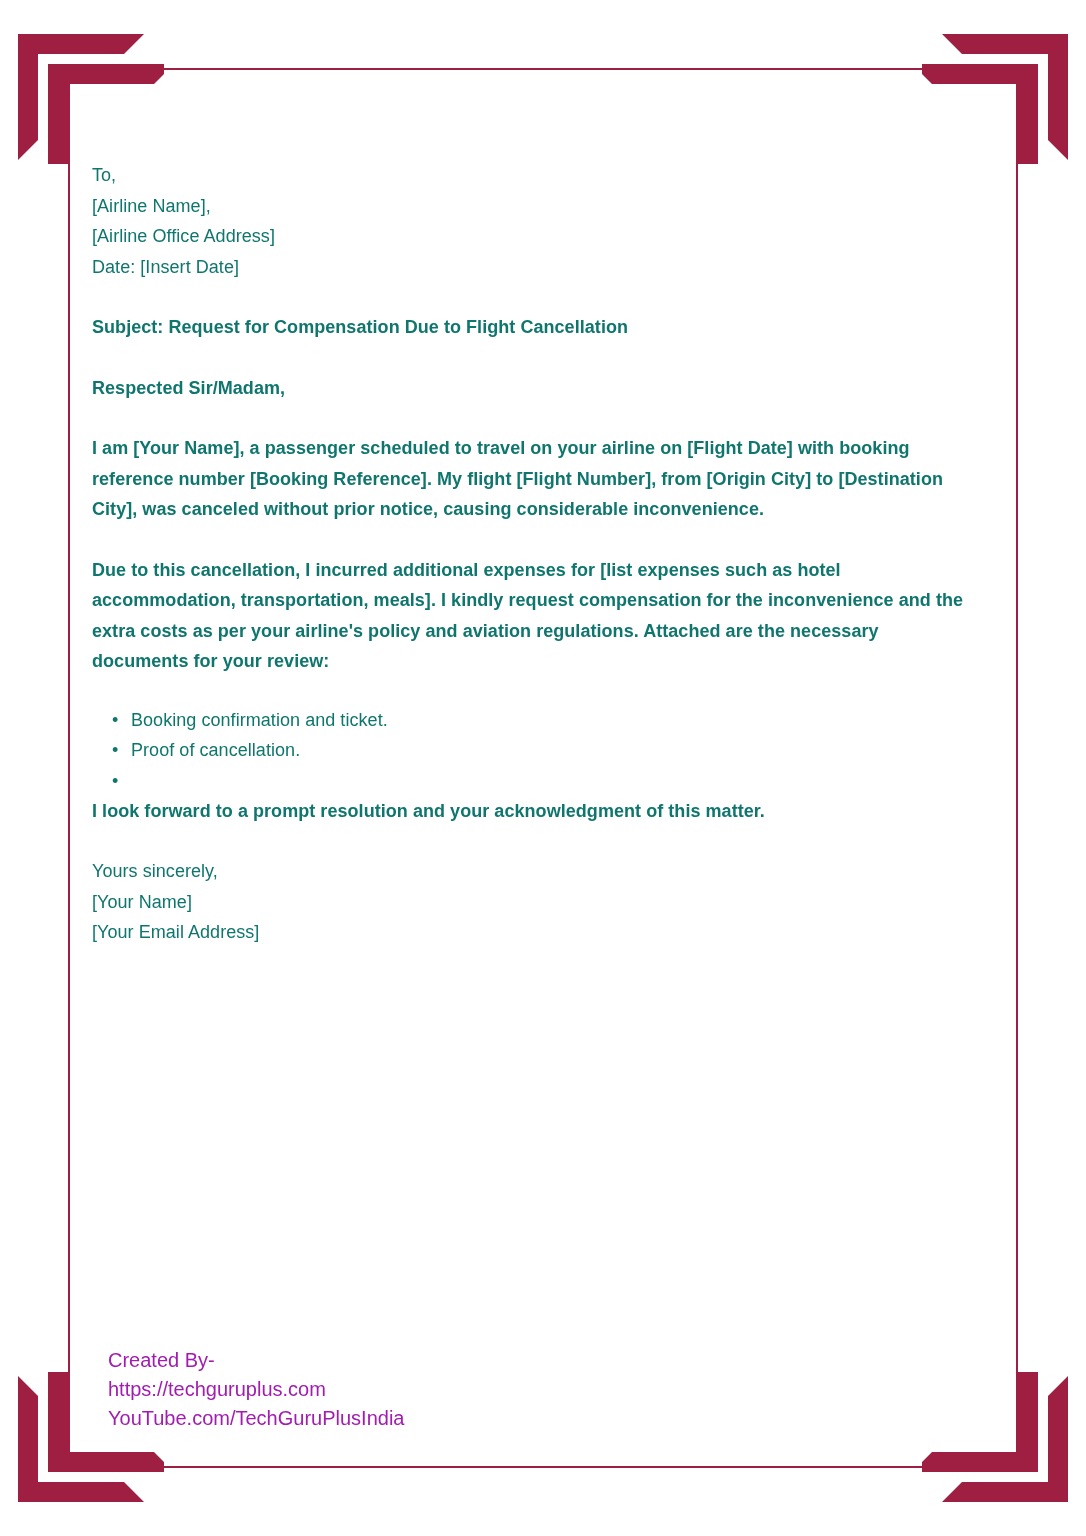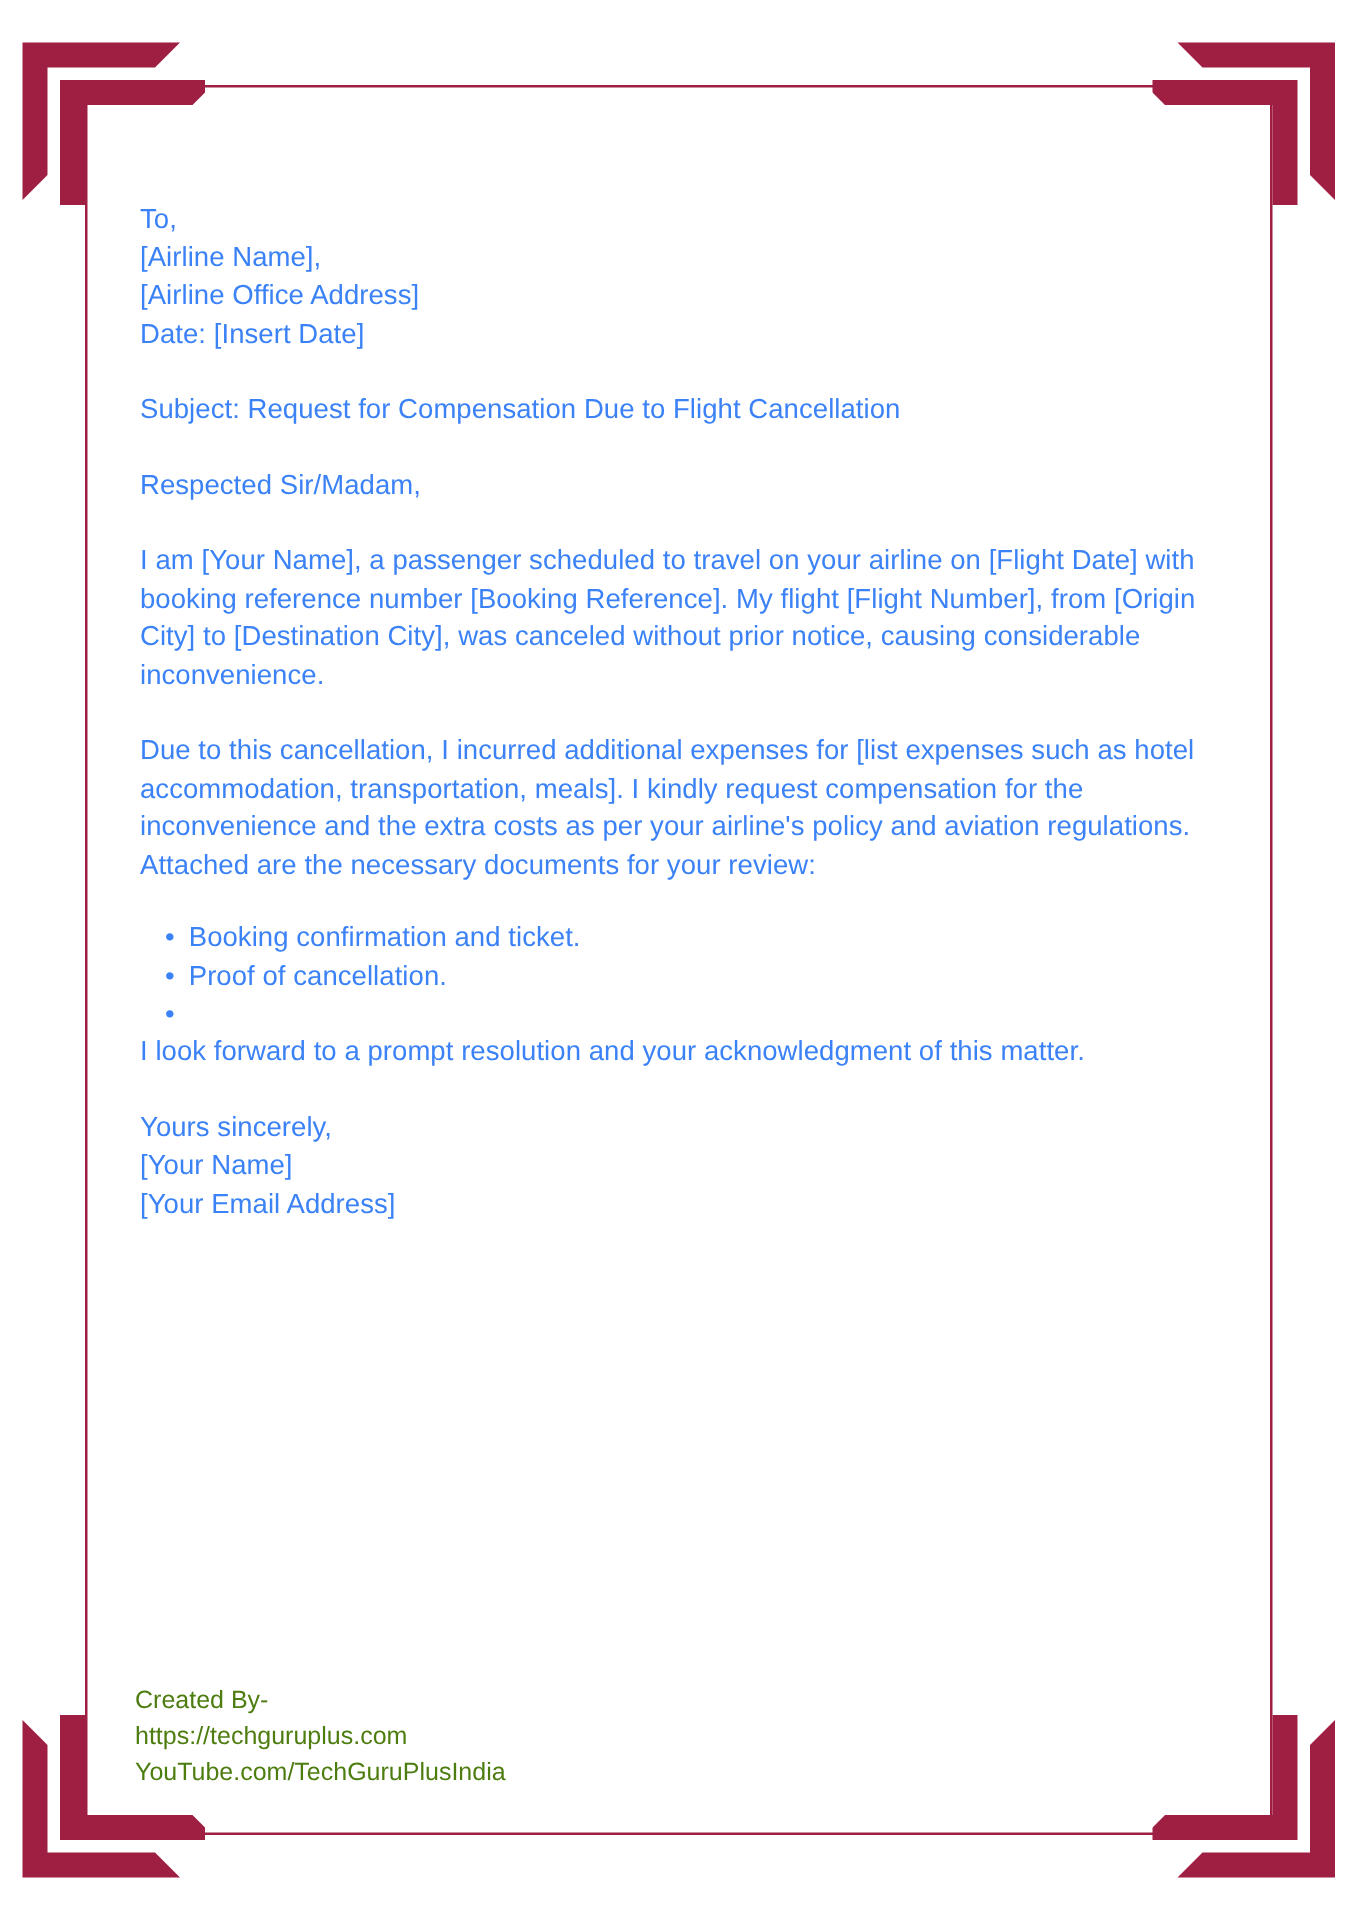--- a/index.html
+++ b/index.html
@@ -44,38 +44,39 @@
   .corner svg { display: block; width: 150px; height: 150px; }
 
   .corner-tl { left: 14px;  top: 14px;    transform: none; }
   .corner-tr { right: 14px; top: 14px;    transform: scaleX(-1); }
   .corner-bl { left: 14px;  bottom: 14px; transform: scaleY(-1); }
   .corner-br { right: 14px; bottom: 14px; transform: scale(-1, -1); }
 
   
   .content {
     position: absolute;
-    left: 112px;
+    left: 92px;
     top: 160px;
     width: 872px;
-    color: #3b82f6;
-    font-size: 22px;
+    color: #0f766e;
+    font-size: 18px;
     line-height: 30.5px;
     letter-spacing: 0.05px;
   }
 
   .block { margin: 0; }
   .spacer { height: 30px; }
   .spacer-sm { height: 28px; }
 
   .line { display: block; white-space: nowrap; }
 
   p.para {
     margin: 0;
     text-align: left;
+    font-weight: bold;
   }
 
   ul.doc-list {
     list-style: none;
     margin: 0;
     padding: 0;
   }
   ul.doc-list li {
     position: relative;
     padding-left: 39px;
@@ -87,21 +88,21 @@
     top: 0;
     line-height: 30.5px;
   }
 
   
   .footer-credit {
     position: absolute;
     left: 108px;
     top: 1346px;
     width: 700px;
-    color: #4d7c0f;
+    color: #a21caf;
     font-size: 20px;
     line-height: 29px;
   }
 </style>
 </head>
 <body>
 
 <div class="page">
 
   <div class="frame-line"></div>

